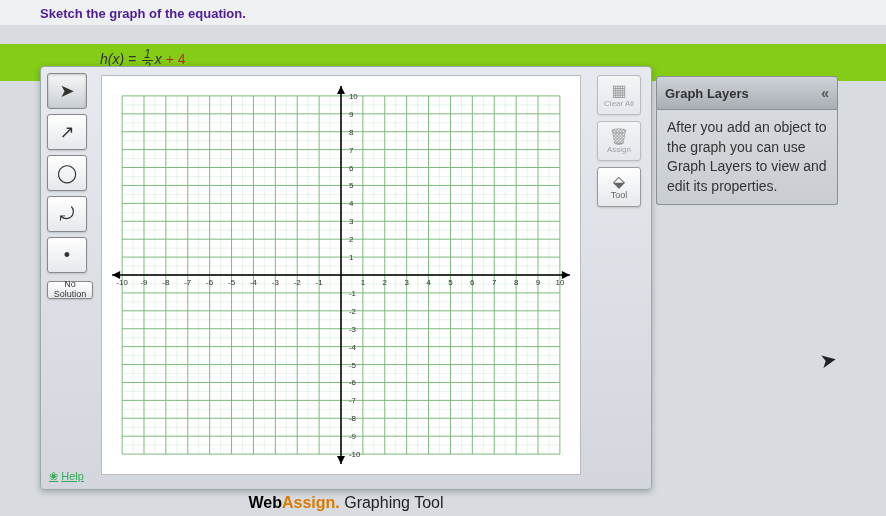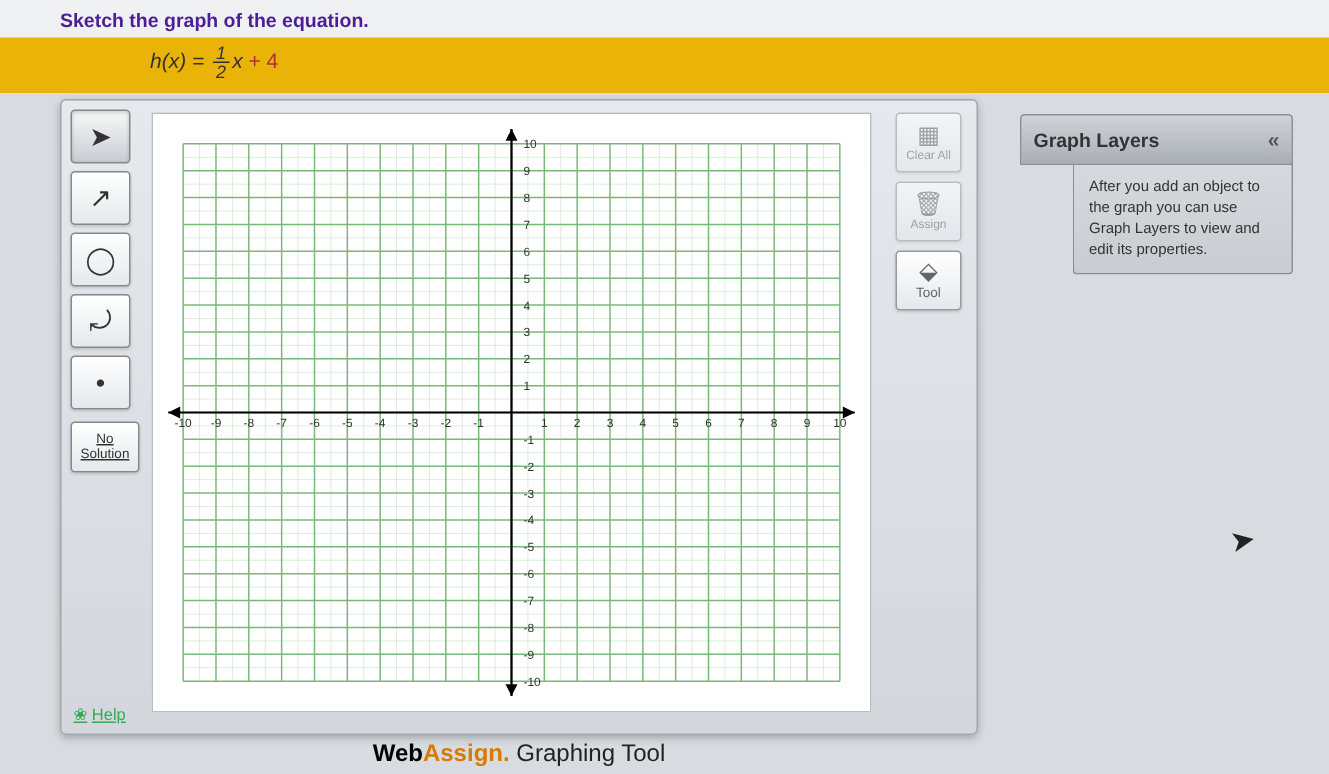--- a/index.html
+++ b/index.html
@@ -16,21 +16,22 @@
     font-size: 13px;
     font-weight: bold;
     color: #4c1d95;
     background: #eef0f2;
   }
   .equation {
     padding: 4px 20px 8px 100px;
     font-size: 14px;
     font-style: italic;
     color: #333;
-    background: #eab308;
+    background: #84cc16;
+    margin-top: 19px;
   }
   .equation .frac {
     display: inline-block;
     vertical-align: middle;
     text-align: center;
     font-size: 12px;
     line-height: 1;
     margin: 0 2px;
   }
   .equation .frac .num { display: block; border-bottom: 1px solid #333; padding: 0 2px; }
@@ -57,30 +58,29 @@
     border: 1px solid #888;
     border-radius: 3px;
     margin-bottom: 5px;
     display: flex; align-items: center; justify-content: center;
     font-size: 18px; color: #333;
     cursor: pointer;
     box-shadow: 0 1px 2px rgba(0,0,0,.15);
   }
   .tool-btn.selected { background: linear-gradient(#f8f8f8,#c8cdd4); box-shadow: inset 0 1px 3px rgba(0,0,0,.2); }
   .no-sol {
-    width: 46px; height: 34px;
+    width: 46px; height: 18px;
     background: linear-gradient(#fff,#e5e8ec);
     border: 1px solid #888; border-radius:3px;
     font-size: 9px; line-height: 1.1;
     text-align: center;
     display:flex; align-items:center; justify-content:center;
     color:#333; cursor:pointer;
     box-shadow: 0 1px 2px rgba(0,0,0,.15);
     margin-top: 8px;
-    text-decoration: underline;
   }
   .help-link {
     position:absolute; left:8px; bottom:6px;
     font-size:11px; color:#3a5;
     text-decoration: underline;
     cursor: pointer;
   }
   .help-link::before { content:"❀"; margin-right:3px; }
 
   .grid-wrap {
@@ -119,41 +119,40 @@
     position:absolute;
     left:40px; bottom:4px;
     width:612px; text-align:center;
     font-size:16px; color:#222;
   }
   .footer-label b { color:#000; }
   .footer-label .orange { color:#d97a00; font-weight:bold; }
 
   .layers-panel {
     position:absolute;
-    left:680px; top:76px;
+    left:656px; top:76px;
     width:182px;
   }
   .layers-header {
     height:34px;
     background: linear-gradient(#cfd3d9,#a9aeb5);
     border:1px solid #8a8f96;
     border-radius:3px 3px 0 0;
     display:flex; align-items:center; justify-content:space-between;
     padding:0 8px;
     font-size:13px; font-weight:bold; color:#333;
   }
   .collapse-btn { font-size:14px; color:#555; cursor:pointer; }
   .layers-body {
     background: linear-gradient(#d6dade,#c9cdd2);
     border:1px solid #8a8f96; border-top:none;
     padding:8px 10px;
-    font-size:10px; color:#333;
+    font-size:14px; color:#333;
     line-height:1.4;
     border-radius:0 0 3px 3px;
-    margin-left:35px;
   }
 
   .cursor-arrow {
     position:absolute;
     left:820px; top:348px;
     font-size:20px; color:#222;
     transform: rotate(-10deg);
   }
 </style>
 </head>

